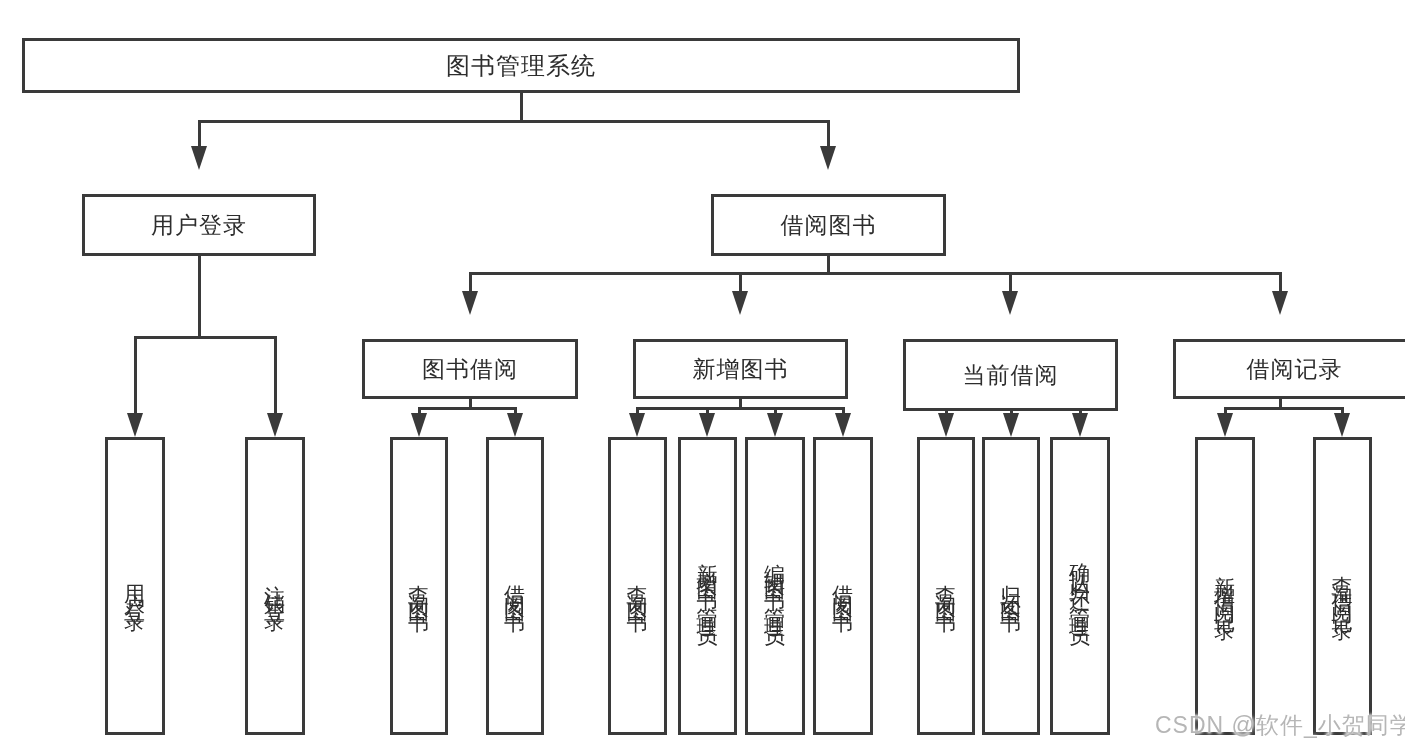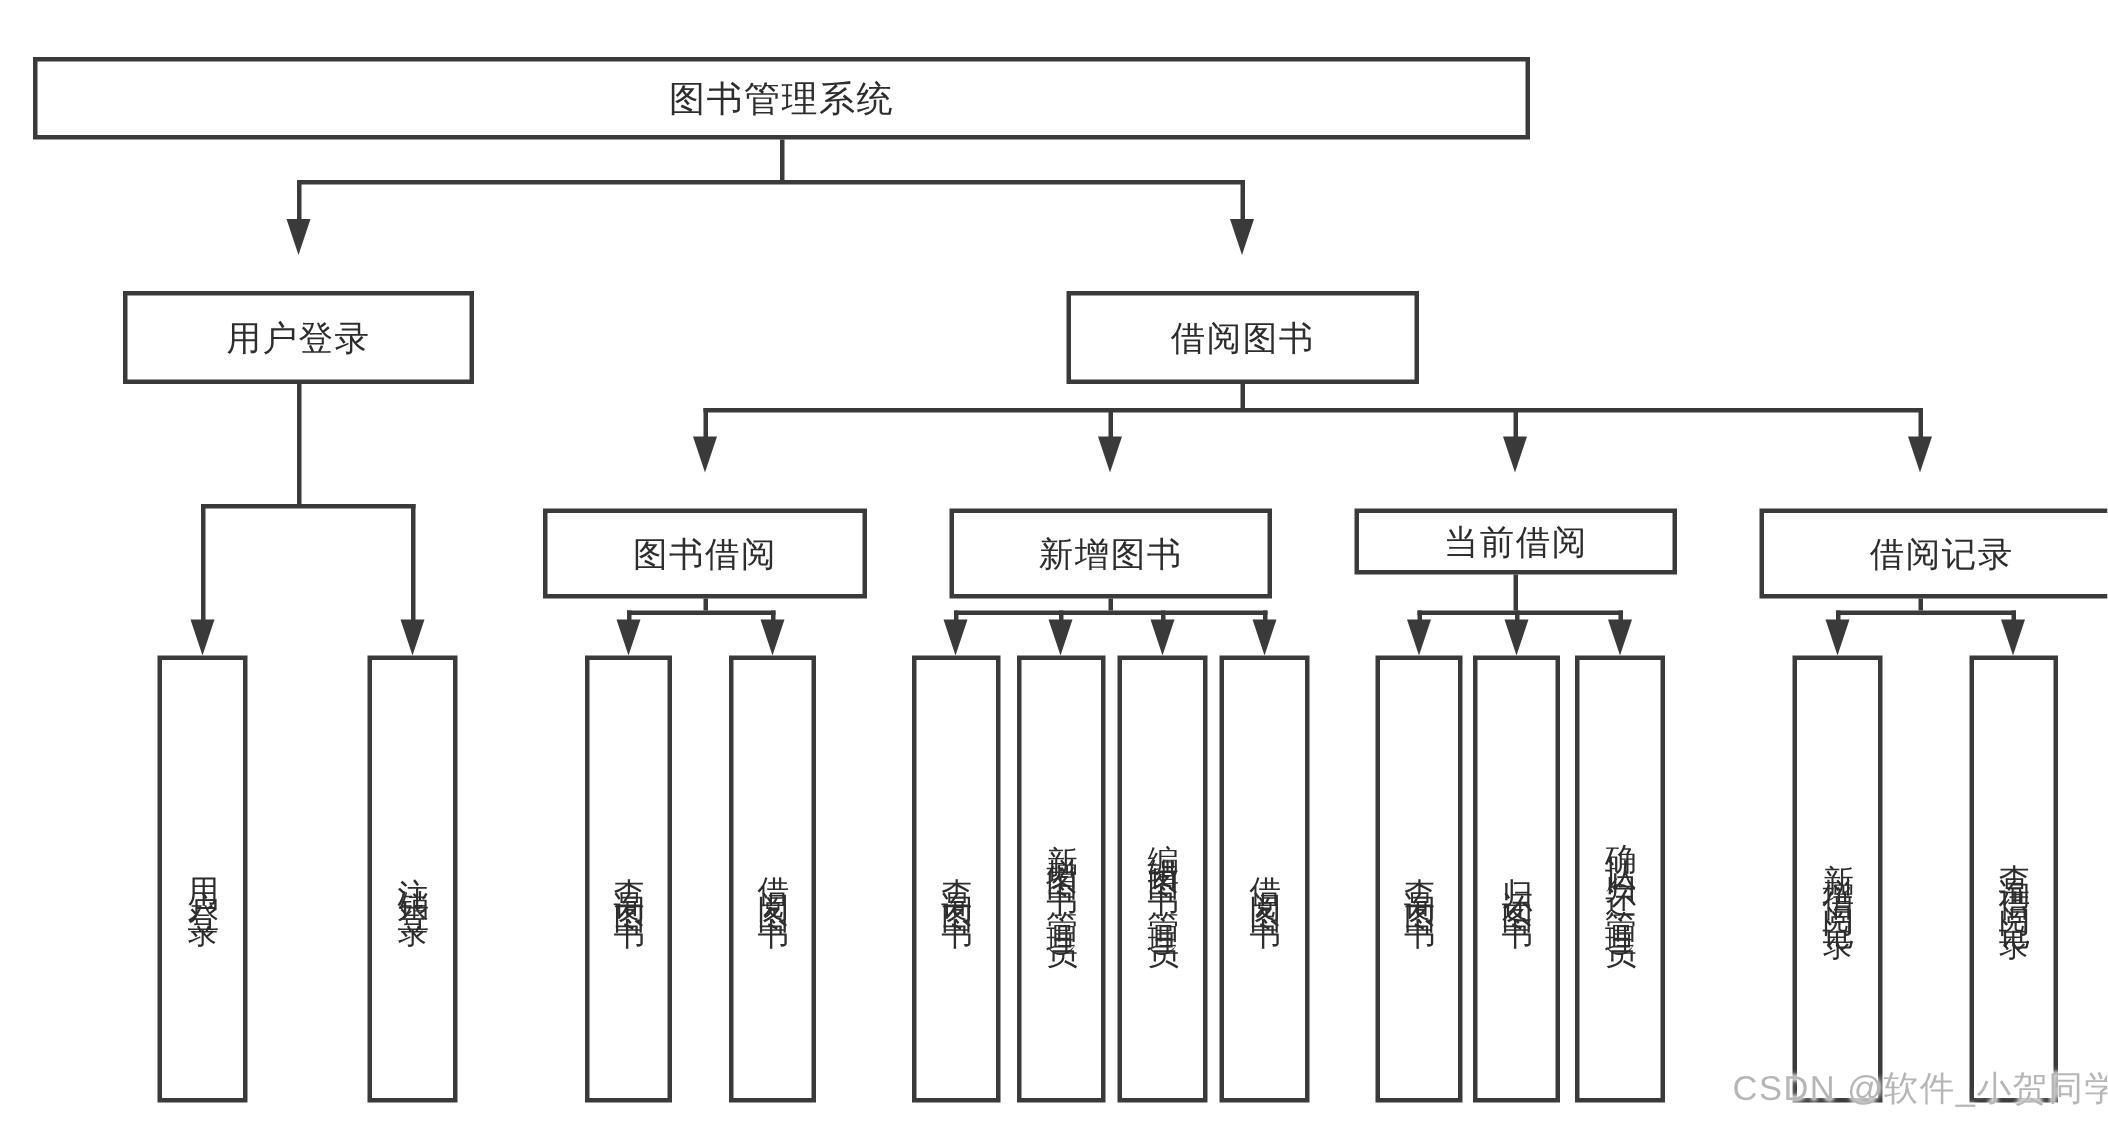--- a/index.html
+++ b/index.html
@@ -46,21 +46,21 @@
   <div class="box hbox" style="left:711px;top:170px;width:235px;height:62px">
     <span>借阅图书</span>
   </div>
 
   <div class="box hbox" style="left:362px;top:315px;width:216px;height:60px">
     <span>图书借阅</span>
   </div>
   <div class="box hbox" style="left:633px;top:315px;width:215px;height:60px">
     <span>新增图书</span>
   </div>
-  <div class="box hbox" style="left:903px;top:315px;width:215px;height:44px">
+  <div class="box hbox" style="left:903px;top:315px;width:215px;height:72px">
     <span>当前借阅</span>
   </div>
   <div class="box hbox" style="left:1173px;top:315px;width:243px;height:60px">
     <span>借阅记录</span>
   </div>
 
   <div class="box vbox" style="left:105px;top:437px;width:60px;height:298px">
     <span class="vtext">用户登录</span>
   </div>
   <div class="box vbox" style="left:245px;top:437px;width:60px;height:298px">

